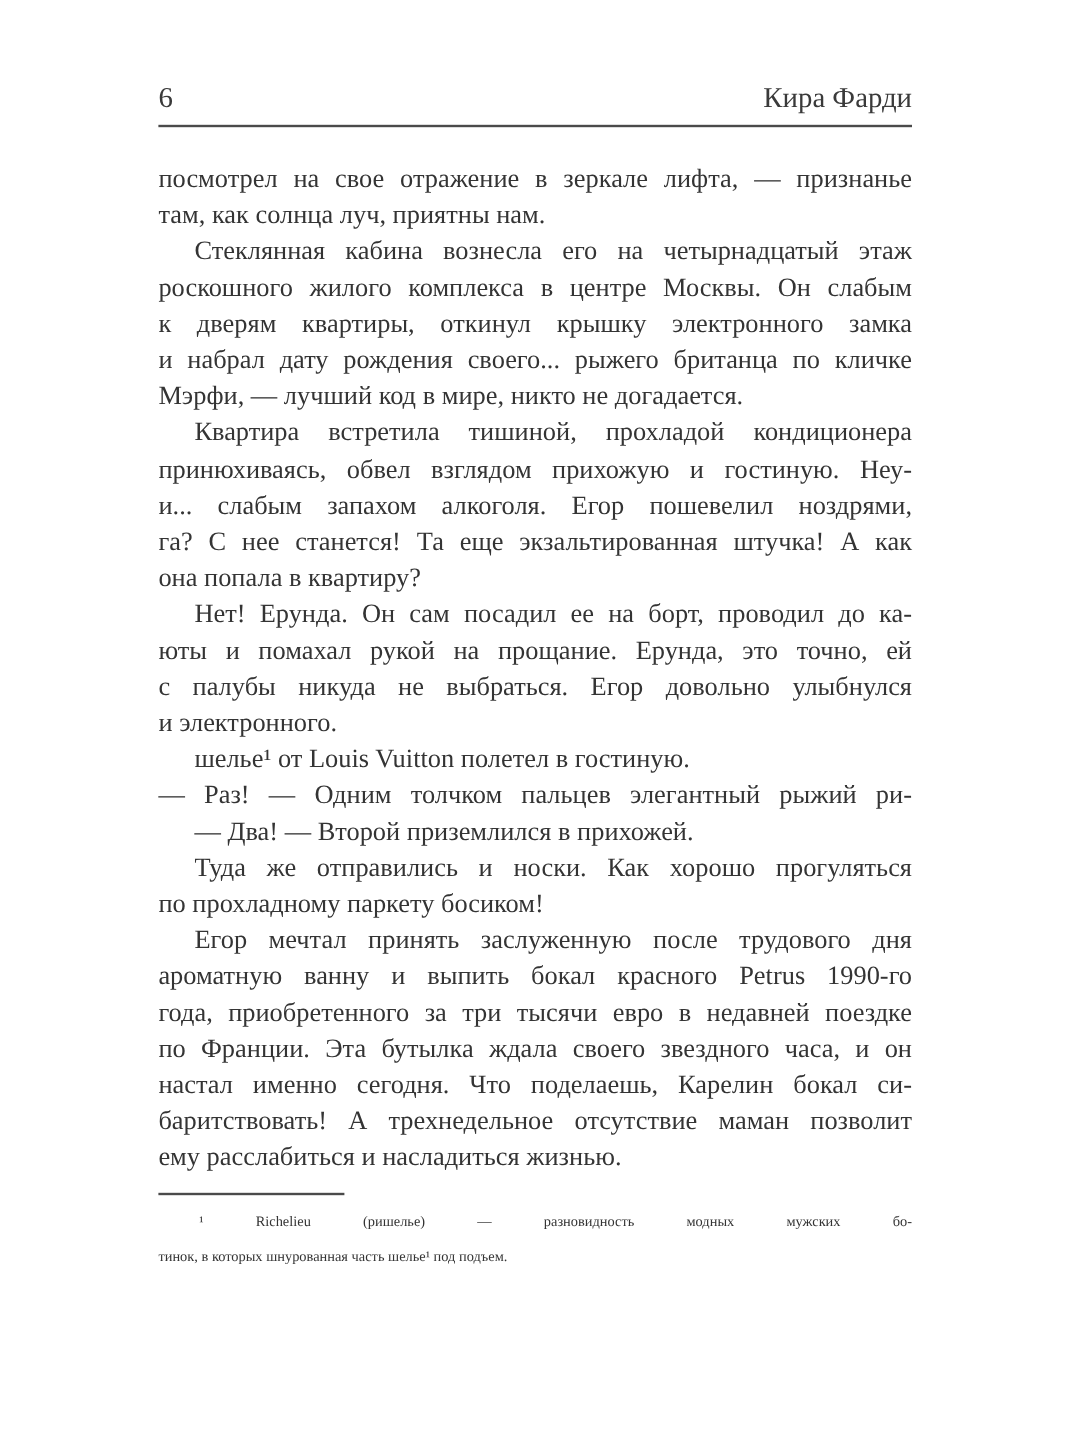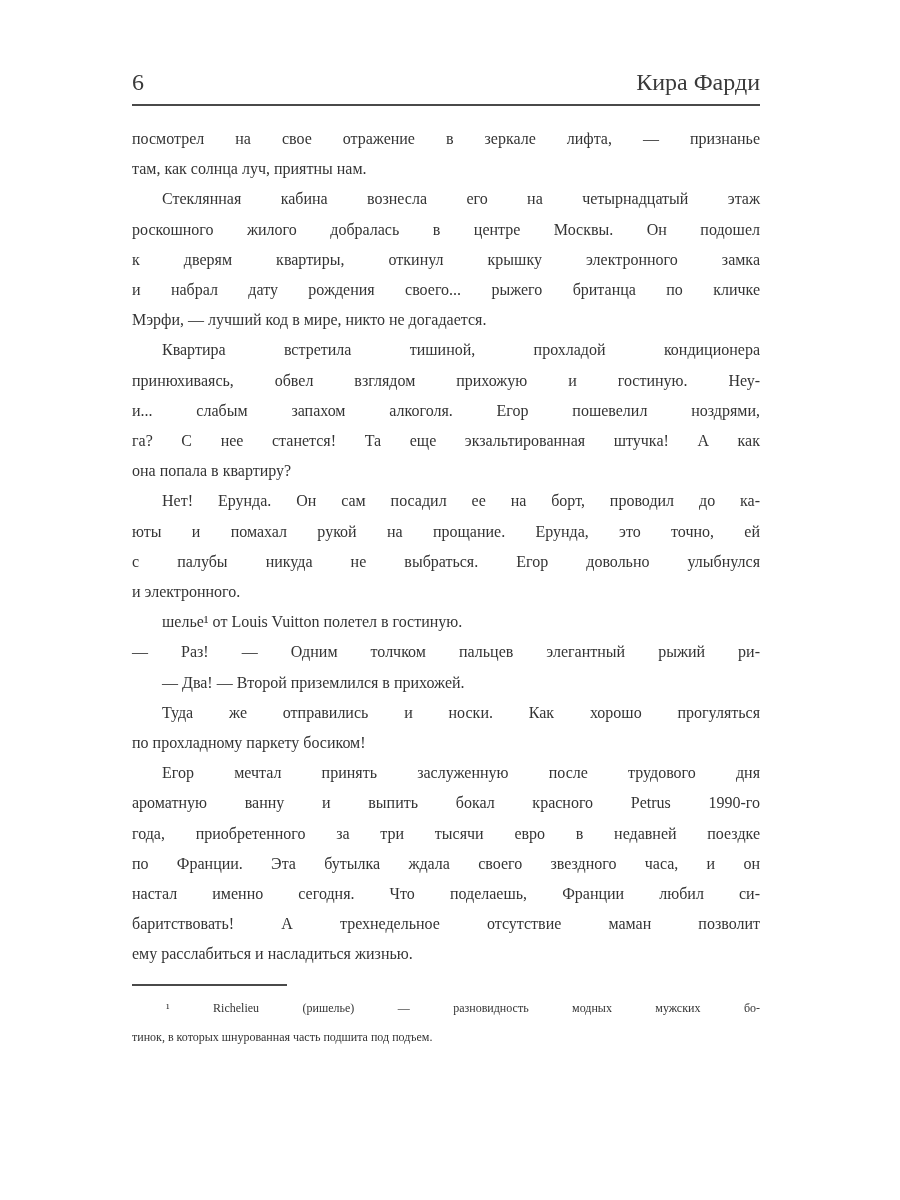--- a/index.html
+++ b/index.html
@@ -28,22 +28,22 @@
     justify-content: space-between;
     align-items: baseline;
     font-size: 24px;
     line-height: 28px;
     color: #3a3a3a;
     padding-bottom: 8px;
     border-bottom: 2px solid #4a4a4a;
   }
   
   .body-text {
-    margin-top: 18px;
-    font-size: 16px;
+    margin-top: 28px;
+    font-size: 22px;
     line-height: 30.2px;
     color: #343434;
   }
   .line {
     text-align: justify;
     text-align-last: justify;
   }
   .line.last {
     text-align: justify;
     text-align-last: left;
@@ -76,21 +76,21 @@
       <span>Кира Фарди</span>
     </div>
 
     <div class="body-text">
         <div class="paragraph">
           <div class="line">посмотрел на свое отражение в зеркале лифта, — признанье</div>
           <div class="line last">там, как солнца луч, приятны нам.</div>
         </div>
         <div class="paragraph indent">
           <div class="line">Стеклянная кабина вознесла его на четырнадцатый этаж</div>
-          <div class="line">роскошного жилого добралась в центре Москвы. Он подошел</div>
+          <div class="line">роскошного жилого комплекса в центре Москвы. Он слабым</div>
           <div class="line">к дверям квартиры, откинул крышку электронного замка</div>
           <div class="line">и набрал дату рождения своего... рыжего британца по кличке</div>
           <div class="line last">Мэрфи, — лучший код в мире, никто не догадается.</div>
         </div>
         <div class="paragraph indent">
           <div class="line">Квартира встретила тишиной, прохладой кондиционера</div>
           <div class="line">принюхиваясь, обвел взглядом прихожую и гостиную. Неу-</div>
           <div class="line">и... слабым запахом алкоголя. Егор пошевелил ноздрями,</div>
           <div class="line">га? С нее станется! Та еще экзальтированная штучка! А как</div>
           <div class="line last">она попала в квартиру?</div>
@@ -110,30 +110,30 @@
         </div>
         <div class="paragraph indent">
           <div class="line">Туда же отправились и носки. Как хорошо прогуляться</div>
           <div class="line last">по прохладному паркету босиком!</div>
         </div>
         <div class="paragraph indent">
           <div class="line">Егор мечтал принять заслуженную после трудового дня</div>
           <div class="line">ароматную ванну и выпить бокал красного Petrus 1990-го</div>
           <div class="line">года, приобретенного за три тысячи евро в недавней поездке</div>
           <div class="line">по Франции. Эта бутылка ждала своего звездного часа, и он</div>
-          <div class="line">настал именно сегодня. Что поделаешь, Франции любил си-</div>
+          <div class="line">настал именно сегодня. Что поделаешь, Карелин бокал си-</div>
           <div class="line">баритствовать! А трехнедельное отсутствие маман позволит</div>
           <div class="line last">ему расслабиться и насладиться жизнью.</div>
         </div>
       </div>
 
     <div class="footnote">
       <div class="footnote-rule"></div>
       <div class="footnote-text">
           <div class="paragraph footnote-para">
             <div class="line">¹ Richelieu (ришелье) — разновидность модных мужских бо-</div>
-            <div class="line last">тинок, в которых шнурованная часть подшита под подъем.</div>
+            <div class="line last">тинок, в которых шнурованная часть шелье¹ под подъем.</div>
           </div>
         </div>
     </div>
 
   </div>
 </div>
 
 </body></html>

